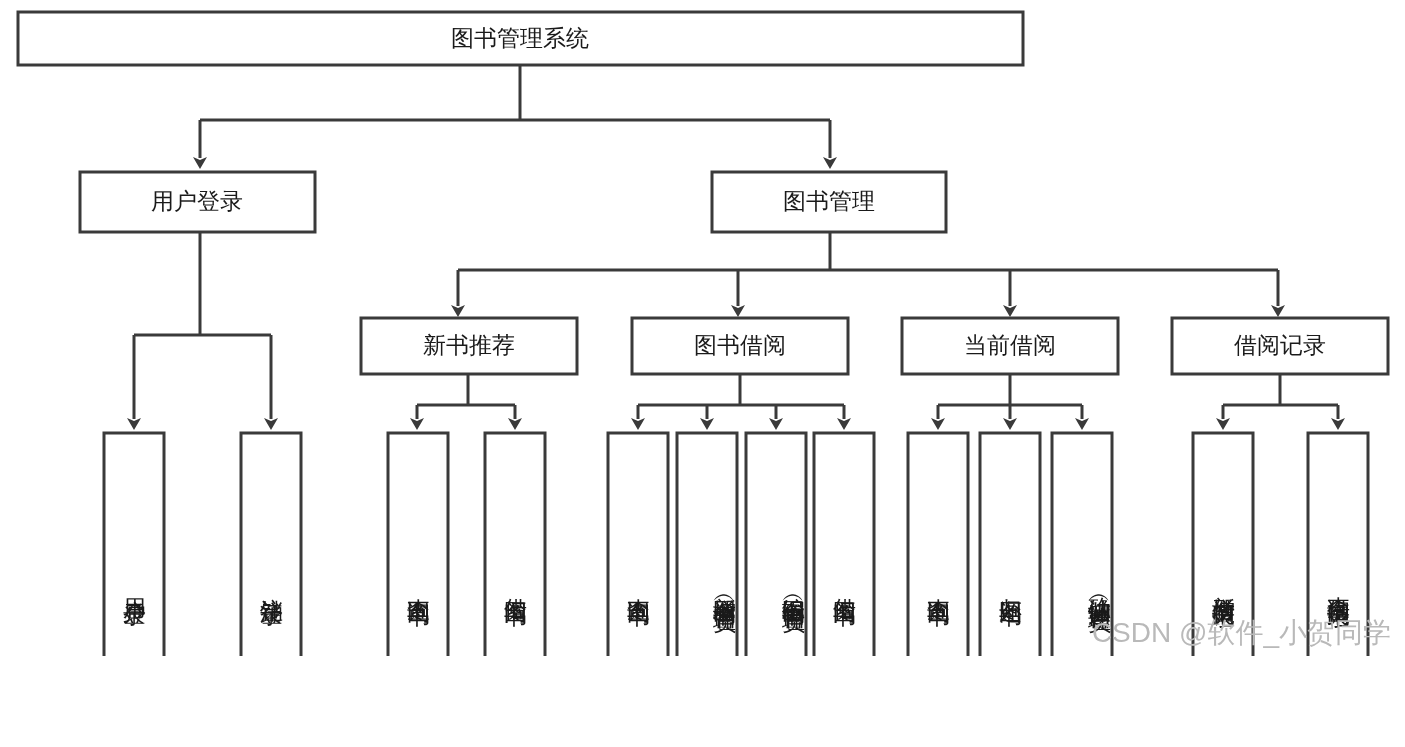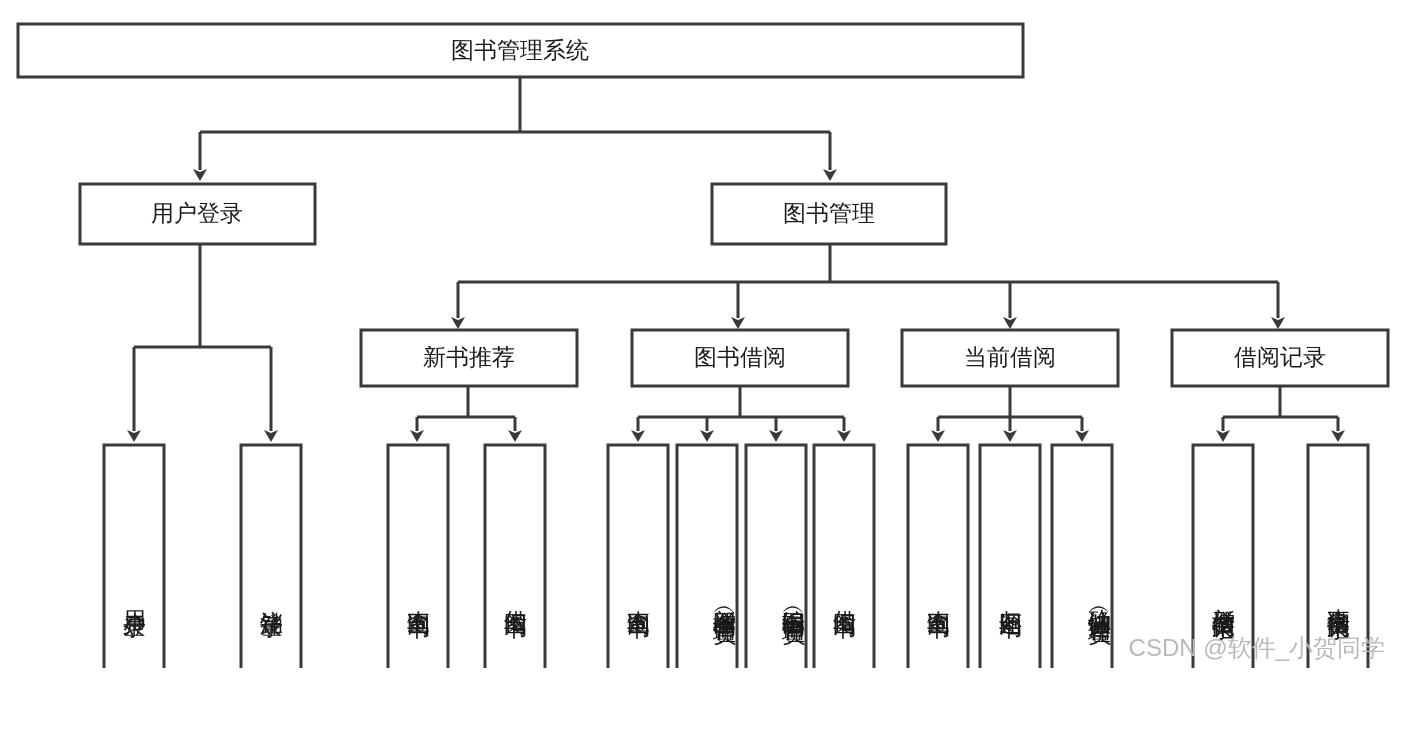--- a/index.html
+++ b/index.html
@@ -10,21 +10,20 @@
   }
   body {
     font-family: "Liberation Sans", "DejaVu Sans", sans-serif;
   }
   #diagram-root {
     position: relative;
     width: 1405px;
     height: 656px;
     background: #ffffff;
     overflow: hidden;
-    margin-top: 12px;
   }
   svg.diagram-canvas {
     position: absolute;
     left: 0;
     top: 0;
     width: 1405px;
     height: 747px;
   }
   .node-box {
     fill: #ffffff;
@@ -58,24 +57,24 @@
     font-family: "Liberation Sans", "DejaVu Sans", sans-serif;
     font-size: 23px;
     line-height: 1.12;
     letter-spacing: 2px;
     color: #1a1a1a;
     white-space: nowrap;
     pointer-events: none;
   }
   .watermark {
     position: absolute;
-    right: 20px;
+    right: 14px;
     bottom: 4px;
     font-family: "Liberation Sans", "DejaVu Sans", sans-serif;
-    font-size: 24px;
+    font-size: 28px;
     color: #b9b9b9;
     white-space: nowrap;
     user-select: none;
   }
 </style>
 </head>
 <body>
 
 <div id="diagram-root">
 

